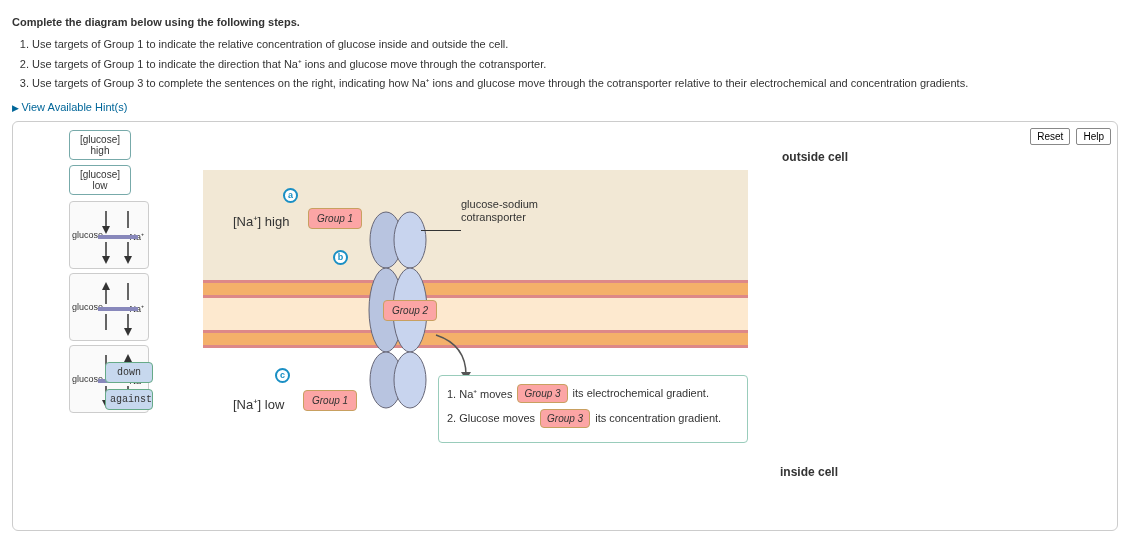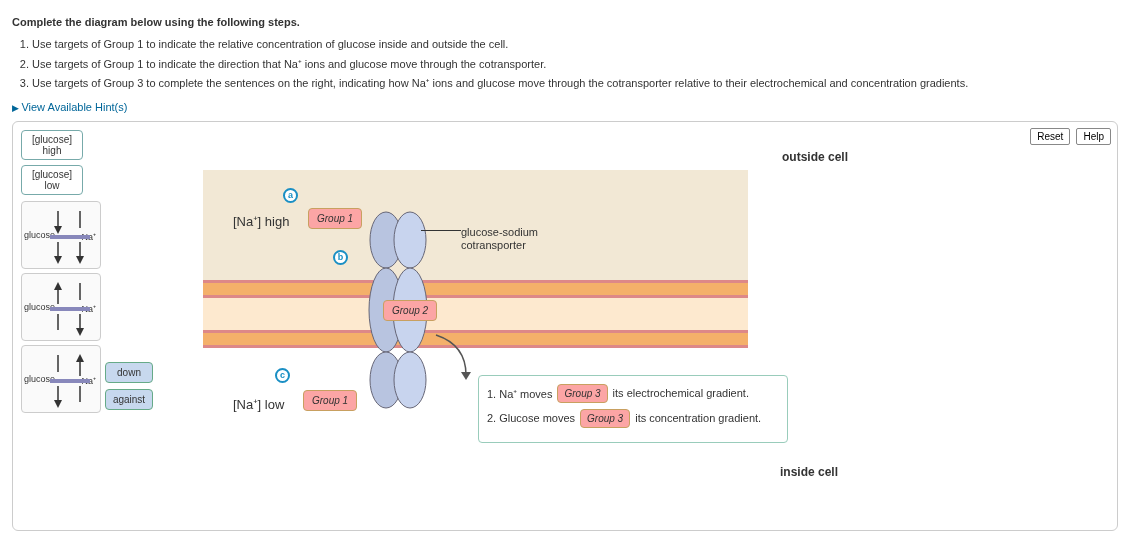--- a/index.html
+++ b/index.html
@@ -6,52 +6,52 @@
 body { font-family: Arial, sans-serif; font-size: 11px; color: #333; background: #fff; }
 .container { width: 1130px; height: 537px; padding: 16px 12px; position: relative; }
 .title { font-weight: bold; font-size: 11px; margin-bottom: 8px; }
 .instructions { margin-left: 20px; font-size: 11px; line-height: 1.6; }
 .instructions li { margin-bottom: 2px; }
 .hints { color: #006699; font-size: 11px; margin: 8px 0; cursor: pointer; }
 .hints::before { content: "▶ "; font-size: 9px; }
 .panel { border: 1px solid #ccc; border-radius: 6px; padding: 8px; height: 410px; position: relative; overflow: hidden; }
 .top-buttons { position: absolute; top: 6px; right: 6px; }
 .btn { border: 1px solid #888; background: #fff; font-size: 10px; padding: 2px 6px; margin-left: 3px; border-radius: 2px; cursor: pointer; }
-.palette { float: left; width: 140px; }
+.palette { float: left; width: 140px; margin-left: 48px; }
 .glucose-btn { border: 1px solid #7aa; border-radius: 4px; background: #fff; width: 62px; text-align: center; padding: 3px; margin-bottom: 5px; font-size: 10px; cursor: grab; }
 .direction-group { margin-top: 6px; }
 .arrow-box { width: 80px; height: 68px; border: 1px solid #ccc; border-radius: 4px; position: relative; margin-bottom: 4px; background: #fafafa; }
 .arrow-box .lbl-glucose { position: absolute; left: 2px; top: 50%; transform: translateY(-50%); font-size: 9px; }
 .arrow-box .lbl-na { position: absolute; right: 4px; top: 28px; font-size: 9px; }
 .arrow-box svg { position: absolute; left: 28px; top: 4px; }
 .side-btns { position: absolute; left: 92px; top: 240px; }
-.gradient-btn { background: #c7d8ee; border: 1px solid #6a8; border-radius: 4px; width: 48px; text-align: center; padding: 4px; margin-bottom: 6px; font-size: 10px; cursor: grab; }
+.gradient-btn { background: #c7d8ee; border: 1px solid #6a8; border-radius: 4px; width: 48px; text-align: center; padding: 4px; margin-bottom: 6px; font-size: 10px; cursor: grab; font-family: Liberation Mono, monospace; }
 .diagram { position: absolute; left: 190px; top: 28px; width: 545px; height: 345px; }
 .ec { position: absolute; left: 0; top: 20px; width: 545px; height: 110px; background: #f2e8d5; }
 .mem-top { position: absolute; left: 0; top: 130px; width: 545px; height: 18px; background: #f4b06a; border-top: 3px solid #d88; border-bottom: 3px solid #d88; }
 .mid { position: absolute; left: 0; top: 148px; width: 545px; height: 32px; background: #fde9cf; }
 .mem-bot { position: absolute; left: 0; top: 180px; width: 545px; height: 18px; background: #f4b06a; border-top: 3px solid #d88; border-bottom: 3px solid #d88; }
 .ic { position: absolute; left: 0; top: 198px; width: 545px; height: 140px; background: #fff; }
 .outside-label { position: absolute; right: -100px; top: 0px; font-weight: bold; font-size: 12px; }
 .inside-label { position: absolute; right: -90px; top: 315px; font-weight: bold; font-size: 12px; }
 .protein { position: absolute; left: 165px; top: 60px; width: 60px; height: 200px; }
 .protein svg { width: 100%; height: 100%; }
-.cotrans-label { position: absolute; left: 258px; top: 76px; font-size: 11px; line-height: 1.2; }
+.cotrans-label { position: absolute; left: 258px; top: 48px; font-size: 11px; line-height: 1.2; }
 .cotrans-line { position: absolute; left: 218px; top: 80px; width: 40px; height: 1px; border-top: 1px solid #333; }
 .na-high { position: absolute; left: 30px; top: 62px; font-size: 13px; }
 .na-low { position: absolute; left: 30px; top: 245px; font-size: 13px; }
 .group-slot { border: 1.5px solid #c8a060; border-radius: 4px; background: #fca5a5; font-size: 10px; font-style: italic; padding: 4px 8px; color: #333; }
 .slot-g1-top { position: absolute; left: 105px; top: 58px; }
 .slot-g1-bot { position: absolute; left: 100px; top: 240px; }
 .slot-g2 { position: absolute; left: 180px; top: 150px; }
 .circle-marker { position: absolute; width: 15px; height: 15px; border: 2px solid #1a8fc4; border-radius: 50%; font-size: 9px; color: #1a8fc4; display: flex; align-items: center; justify-content: center; background: #fff; font-weight: bold; }
 .ma { left: 80px; top: 38px; }
 .mb { left: 130px; top: 100px; }
 .mc { left: 72px; top: 218px; }
-.text-box { position: absolute; left: 235px; top: 225px; width: 310px; border: 1px solid #9cb; border-radius: 4px; background: #fff; padding: 8px; font-size: 11px; margin-left: 40px; }
+.text-box { position: absolute; left: 235px; top: 225px; width: 310px; border: 1px solid #9cb; border-radius: 4px; background: #fff; padding: 8px; font-size: 11px; }
 .text-box .row { display: flex; align-items: center; gap: 5px; margin-bottom: 6px; flex-wrap: nowrap; }
 .text-box .group-slot { padding: 3px 6px; }
 .curved-arrow { position: absolute; left: 228px; top: 180px; }
 </style>
 </head>
 <body>
 
 <div class="container">
   <div class="title">Complete the diagram below using the following steps.</div>
   <ol class="instructions">

